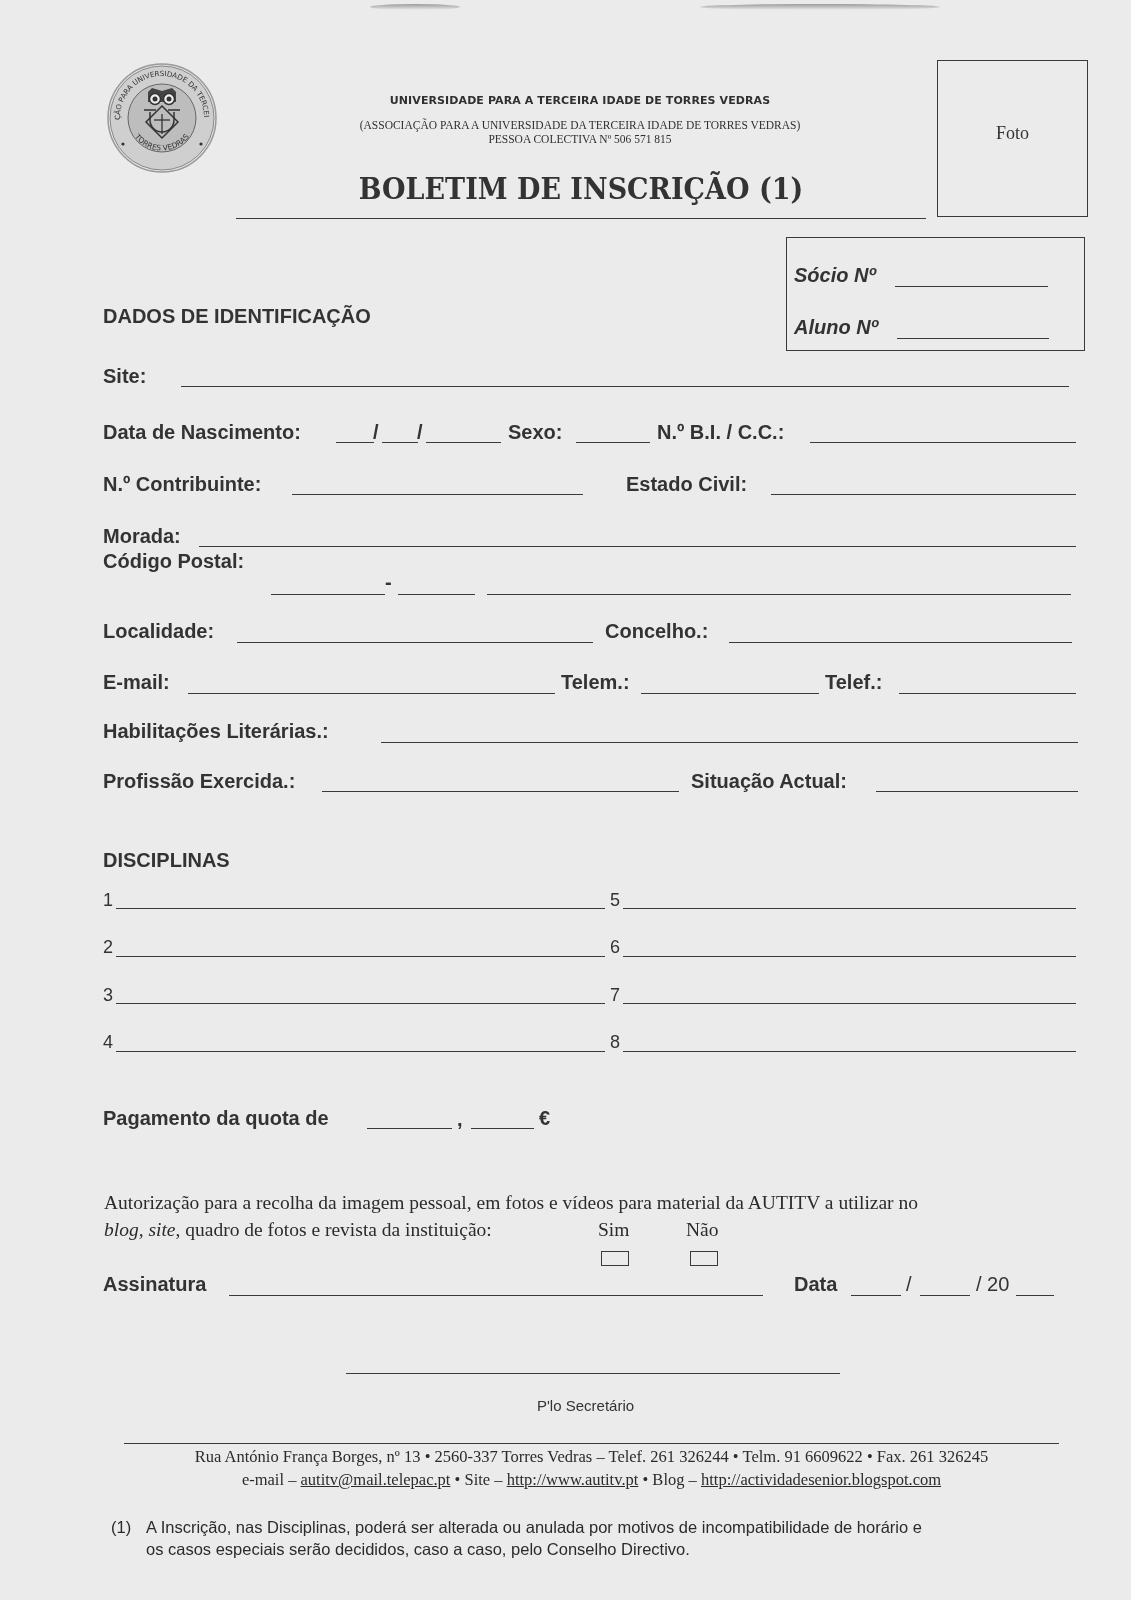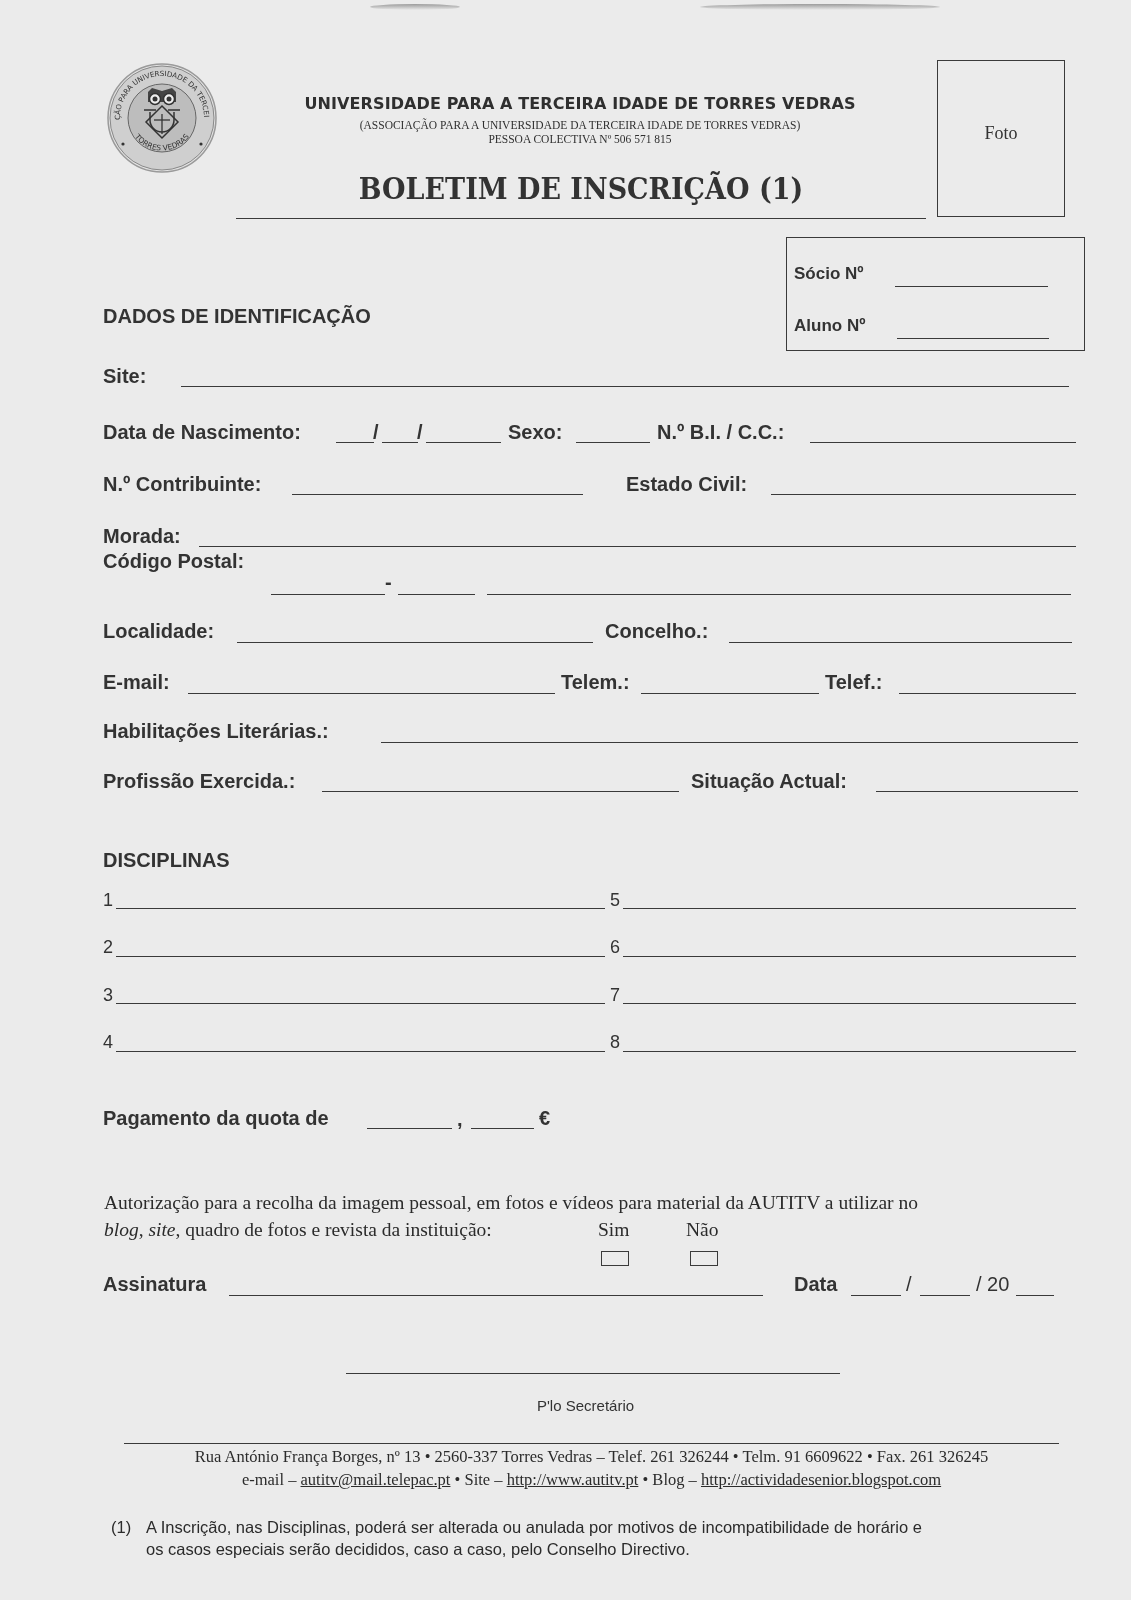--- a/index.html
+++ b/index.html
@@ -17,51 +17,51 @@
       background: linear-gradient(to bottom, rgba(90,90,90,0.55), rgba(200,200,200,0));
       border-radius: 50%;
     }
     
     .logo {
       position: absolute; left: 106px; top: 62px; width: 112px; height: 112px;
     }
     
     .org-name {
       position: absolute; left: 230px; width: 700px; top: 94px; text-align: center;
-      font-family: "DejaVu Sans", sans-serif; font-weight: bold; font-size: 16px;
+      font-family: "DejaVu Sans", sans-serif; font-weight: bold; font-size: 11px;
       color: #2f2f2f; letter-spacing: 0.1px;
     }
     .org-sub {
       position: absolute; left: 230px; width: 700px; text-align: center;
       font-family: "Liberation Serif", serif; font-size: 11.5px; color: #2f2f2f;
     }
     .form-title {
       position: absolute; left: 236px; width: 690px; top: 172px; text-align: center;
       font-family: "DejaVu Serif", serif; font-weight: bold; font-size: 29px; color: #333;
       transform: scaleX(0.93); transform-origin: center;
     }
     .title-rule {
       position: absolute; left: 236px; top: 218px; width: 690px; height: 0;
       border-top: 1.5px solid #3a3a3a;
     }
     .photo-box {
-      position: absolute; left: 937px; top: 60px; width: 128px; height: 157px;
+      position: absolute; left: 937px; top: 60px; width: 151px; height: 157px;
       border: 1.5px solid #3a3a3a;
     }
     .photo-label {
       position: absolute; left: 0; right: 0; top: 62px; text-align: center;
       font-family: "Liberation Serif", serif; font-size: 18px; color: #333;
     }
     .member-box {
       position: absolute; left: 786px; top: 237px; width: 299px; height: 114px;
       border: 1.5px solid #3a3a3a;
     }
     .bold-label {
-      font-family: "Liberation Sans", sans-serif; font-weight: bold; font-size: 17px;
-      color: #333; white-space: nowrap;
+      font-family: "Liberation Sans", sans-serif; font-weight: bold; font-size: 20px;
+      color: #333; white-space: nowrap; font-style: italic;
     }
     .line {
       position: absolute; height: 0; border-top: 1.5px solid #3a3a3a;
     }
     .field-label {
       position: absolute; font-weight: bold; font-size: 20px; color: #333; white-space: nowrap;
     }
     .section-title {
       position: absolute; font-weight: bold; font-size: 20px; color: #333;
     }

